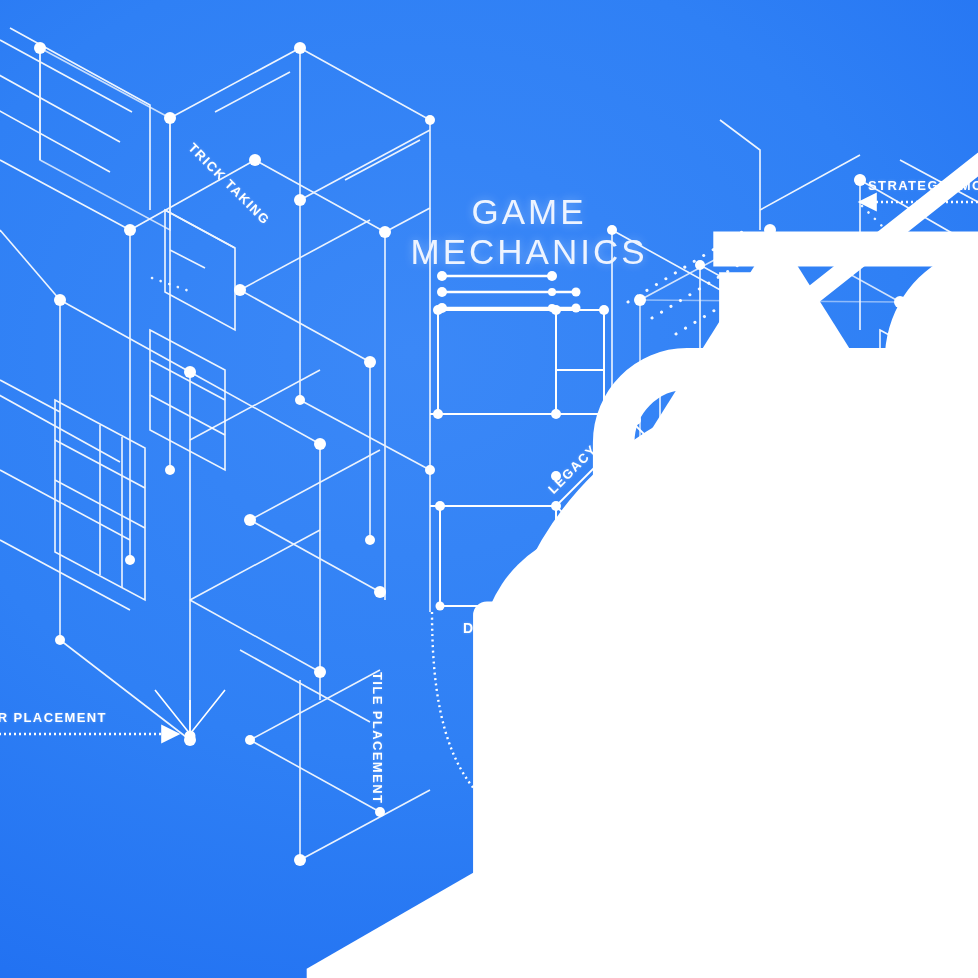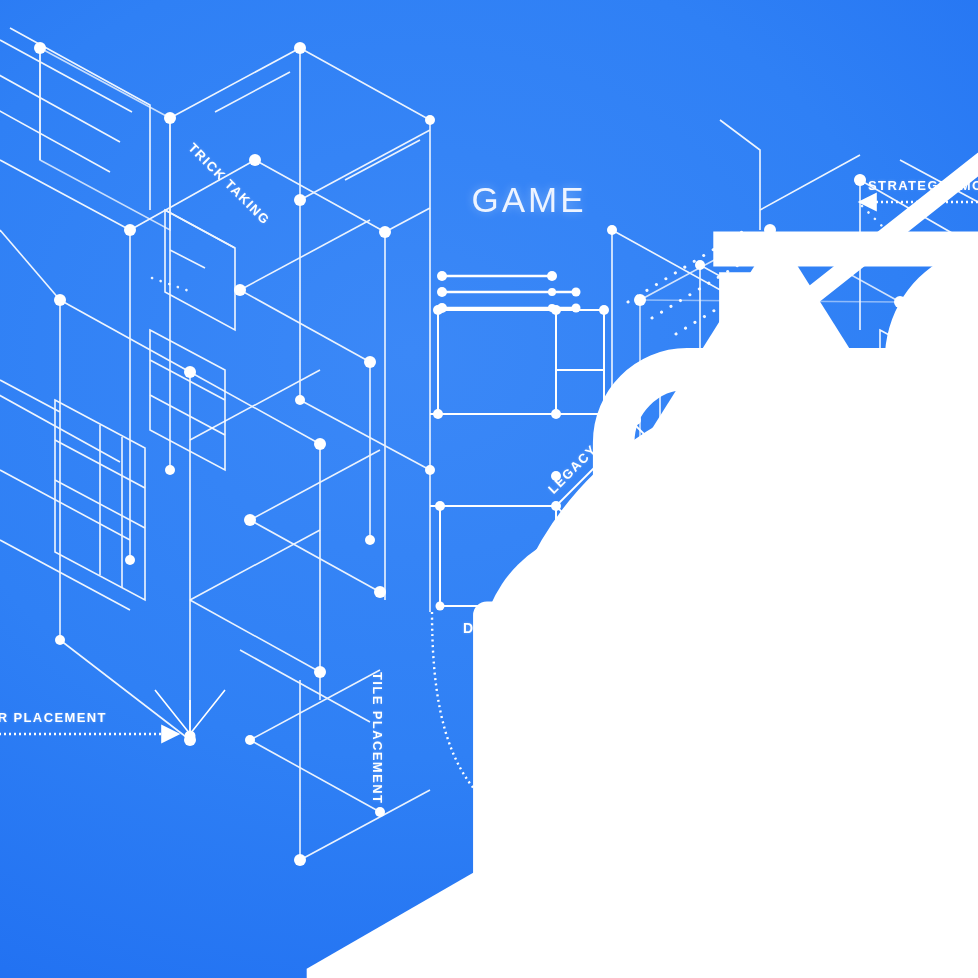--- a/index.html
+++ b/index.html
@@ -275,22 +275,23 @@
         <circle cx="600" cy="690" r="5"></circle>
       <circle cx="860" cy="420" r="5"></circle>
         <circle cx="660" cy="360" r="5"></circle>
       <circle cx="730" cy="398" r="5"></circle>
         <circle cx="904" cy="246" r="5"></circle>
       <circle cx="190" cy="740" r="6"></circle>
         <circle cx="430" cy="470" r="5"></circle>
     </g>
   </svg>
 
-  <div class="title" style="left:389px;top:180px;width:280px;font-size:35px;">
+  <div class="title" style="left:389px;top:192px;width:280px;font-size:35px;">
     <div>GAME</div>
+    <div>MECHANICS</div>
   </div>
 
   <div class="lbl" style="left:-34px;top:710px;font-size:13px;">RKER PLACEMENT</div>
 
   <div class="lbl" style="left:196px;top:140px;font-size:13px;transform:rotate(45deg);transform-origin:0 0;">TRICK TAKING</div>
 
   <div class="lbl" style="left:868px;top:178px;font-size:13px;">STRATEGIC MOV</div>
 
   <div class="lbl" style="left:545px;top:486px;font-size:13px;transform:rotate(-45deg);transform-origin:0 0;">LEGACY</div>
 

